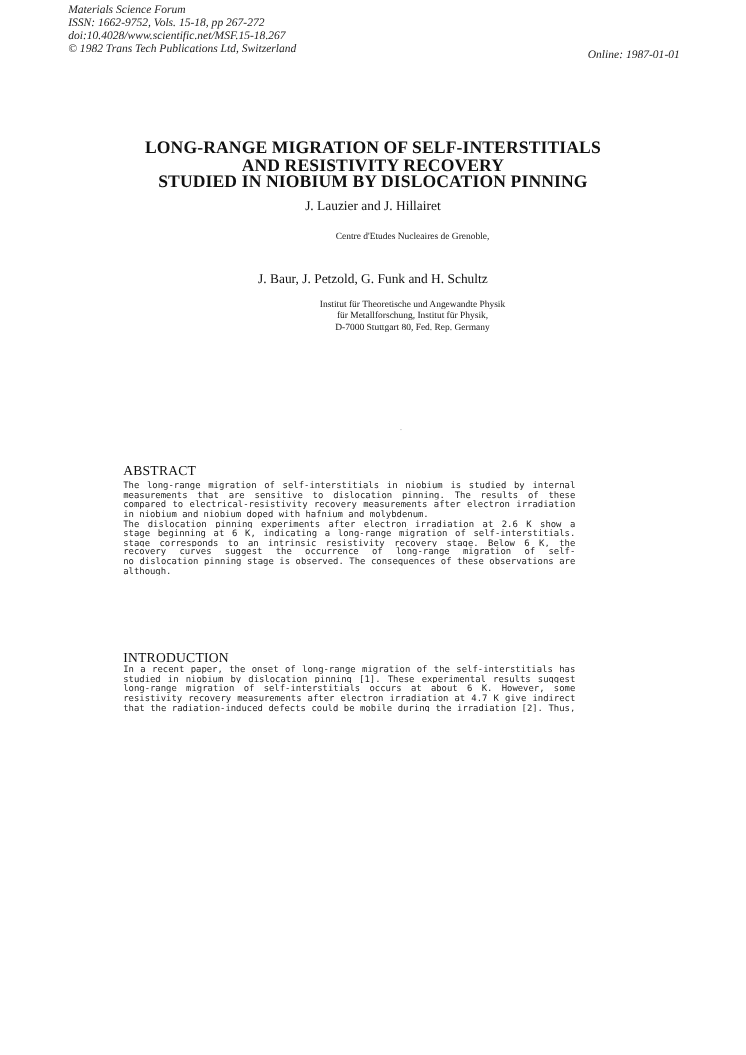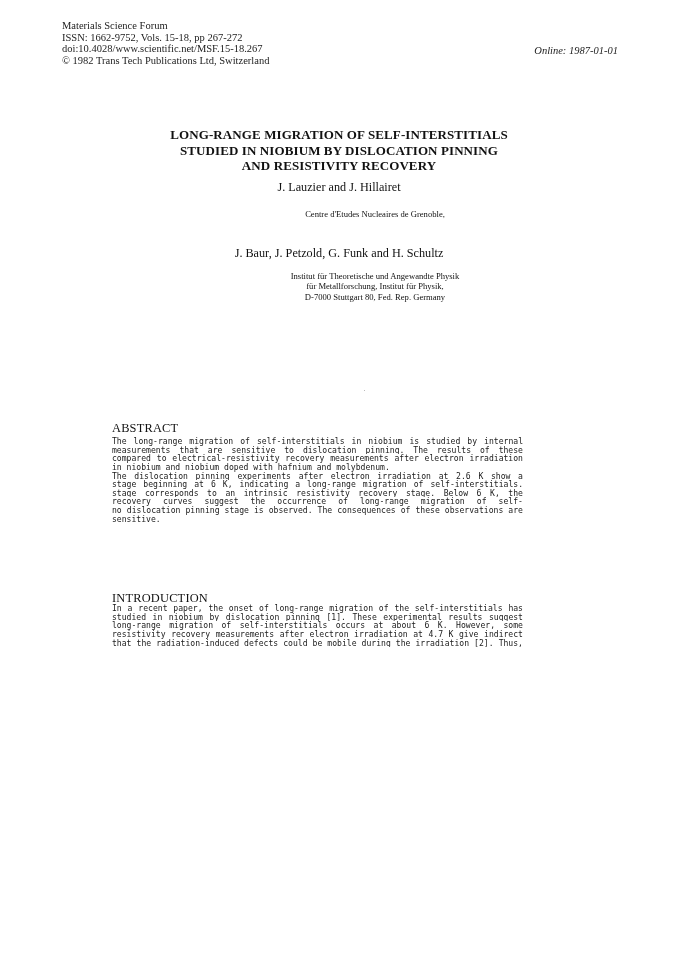--- a/index.html
+++ b/index.html
@@ -1,21 +1,21 @@
 <!DOCTYPE html>
 <html><head>
 <meta charset="utf-8">
 <style>
   html, body { margin: 0; padding: 0; background: #ffffff; }
   body { width: 678px; height: 959px; position: relative; overflow: hidden; color: #111; }
   .abs { position: absolute; }
-  .meta { left: 62px; top: 20px; font-family: "Liberation Serif", serif; font-size: 10.5px; line-height: 11.6px; color: #222; }
+  .meta { left: 62px; top: 4px; font-family: "Liberation Serif", serif; font-style: italic; font-size: 10.5px; line-height: 11.6px; color: #222; }
   .meta div { white-space: nowrap; }
   .online { right: 60px; top: 14px; font-family: "Liberation Serif", serif; font-style: italic; font-size: 10.5px; line-height: 11.6px; color: #222; white-space: nowrap; margin-top: 31px; }
-  .title { left: 0; width: 678px; top: 127px; text-align: center; font-family: "Liberation Serif", serif; font-weight: bold; font-size: 13px; line-height: 15.5px; letter-spacing: 0.1px; }
+  .title { left: 0; width: 678px; top: 127px; text-align: center; font-family: "Liberation Serif", serif; font-weight: bold; font-size: 16px; line-height: 15.5px; letter-spacing: 0.1px; }
   .title div { white-space: nowrap; }
   .authors { left: 0; width: 678px; text-align: center; font-family: "Liberation Serif", serif; font-size: 12.2px; white-space: nowrap; }
   .affil { left: 0; width: 678px; text-align: center; font-family: "Liberation Serif", serif; font-size: 8.6px; line-height: 10.4px; padding-left: 36px; }
   .affil div { white-space: nowrap; }
   .heading { left: 112px; font-family: "Liberation Serif", serif; font-size: 12.4px; letter-spacing: 0.2px; white-space: nowrap; margin-top: 20px; }
   .body { left: 112px; width: 411px; font-family: "DejaVu Sans Mono", monospace; font-size: 8.1px; line-height: 8.65px; color: #1a1a1a; }
   .body .ln { text-align: justify; text-align-last: justify; height: 8.65px; overflow: hidden; white-space: normal; }
   .body .ln.last { text-align-last: left; }
   .dot { width: 1px; height: 1px; background: #bbb; }
 </style>
@@ -25,22 +25,22 @@
 <div class="abs meta">
   <div>Materials Science Forum</div>
   <div>ISSN: 1662-9752, Vols. 15-18, pp 267-272</div>
   <div>doi:10.4028/www.scientific.net/MSF.15-18.267</div>
   <div>© 1982 Trans Tech Publications Ltd, Switzerland</div>
 </div>
 <div class="abs online">Online: 1987-01-01</div>
 
 <div class="abs title">
   <div>LONG-RANGE MIGRATION OF SELF-INTERSTITIALS</div>
+  <div>AND RESISTIVITY RECOVERY</div>
   <div>STUDIED IN NIOBIUM BY DISLOCATION PINNING</div>
-  <div>AND RESISTIVITY RECOVERY</div>
 </div>
 
 <div class="abs authors" style="top:180px;">J. Lauzier and J. Hillairet</div>
 <div class="abs affil" style="top:209px;">
   <div>Centre d'Etudes Nucleaires de Grenoble,</div>
 </div>
 
 <div class="abs authors" style="top:246px;">J. Baur, J. Petzold, G. Funk and H. Schultz</div>
 <div class="abs affil" style="top:271px;">
   <div>Institut für Theoretische und Angewandte Physik</div>
@@ -54,21 +54,21 @@
 <div class="abs body" style="top:437px;">
   <div class="ln">The long-range migration of self-interstitials in niobium is studied by internal friction</div>
   <div class="ln">measurements that are sensitive to dislocation pinning. The results of these experiments are</div>
   <div class="ln">compared to electrical-resistivity recovery measurements after electron irradiation at 4.7 K</div>
   <div class="ln last">in niobium and niobium doped with hafnium and molybdenum.</div>
   <div class="ln">The dislocation pinning experiments after electron irradiation at 2.6 K show a pinning</div>
   <div class="ln">stage beginning at 6 K, indicating a long-range migration of self-interstitials. This pinning</div>
   <div class="ln">stage corresponds to an intrinsic resistivity recovery stage. Below 6 K, the resistivity</div>
   <div class="ln">recovery curves suggest the occurrence of long-range migration of self-interstitials, although</div>
   <div class="ln">no dislocation pinning stage is observed. The consequences of these observations are</div>
-  <div class="ln last">sensitive.</div>
+  <div class="ln last">although.</div>
 </div>
 
 <div class="abs heading" style="top:571px;">INTRODUCTION</div>
 <div class="abs body" style="top:604px;">
   <div class="ln">In a recent paper, the onset of long-range migration of the self-interstitials has been</div>
   <div class="ln">studied in niobium by dislocation pinning [1]. These experimental results suggest that</div>
   <div class="ln">long-range migration of self-interstitials occurs at about 6 K. However, some electrical</div>
   <div class="ln">resistivity recovery measurements after electron irradiation at 4.7 K give indirect arguments</div>
   <div class="ln">that the radiation-induced defects could be mobile during the irradiation [2]. Thus, a</div>
 </div>

